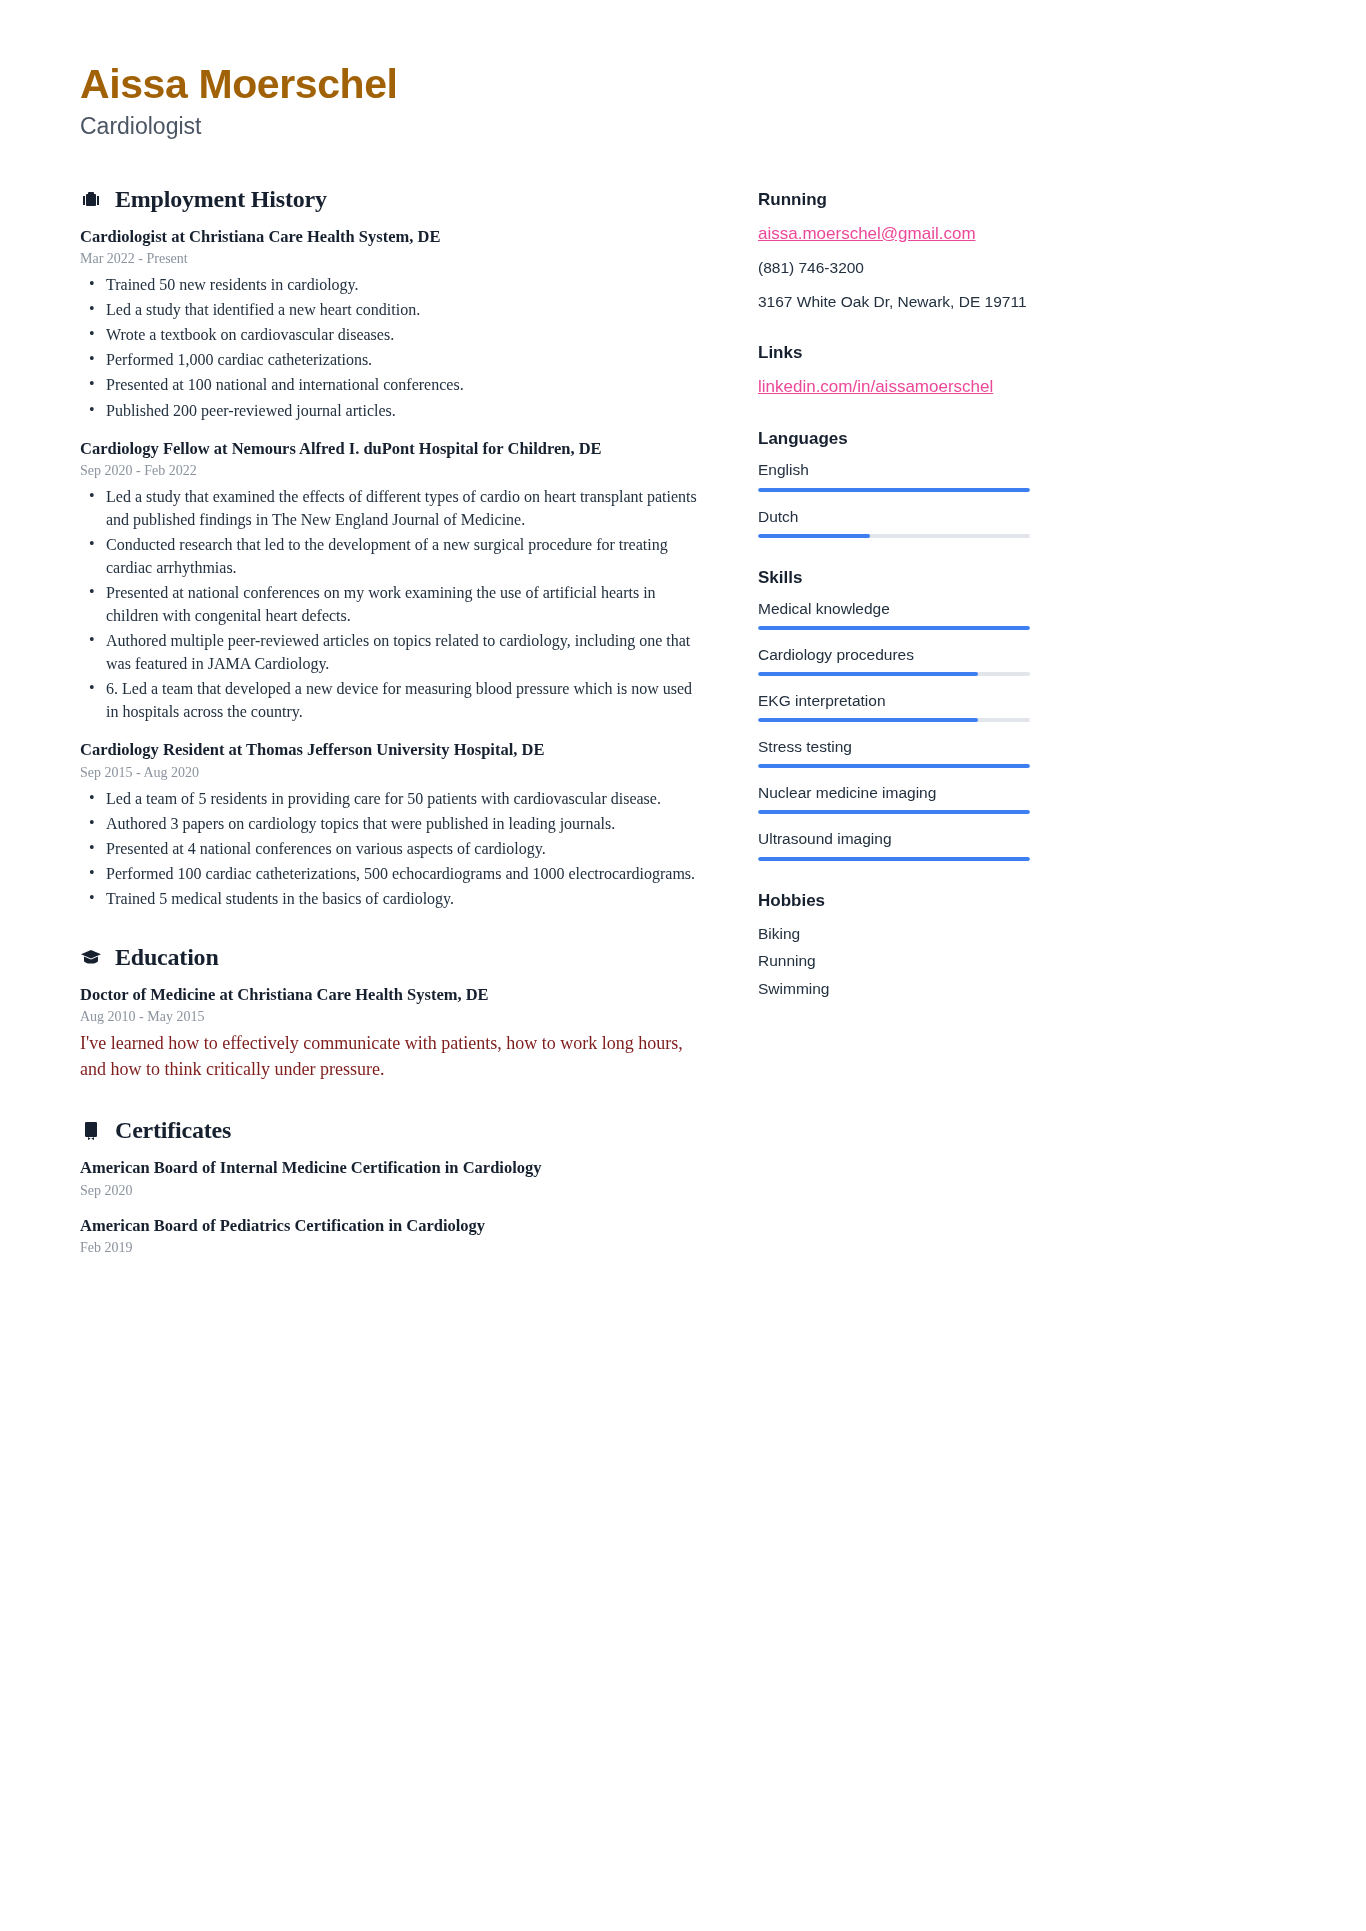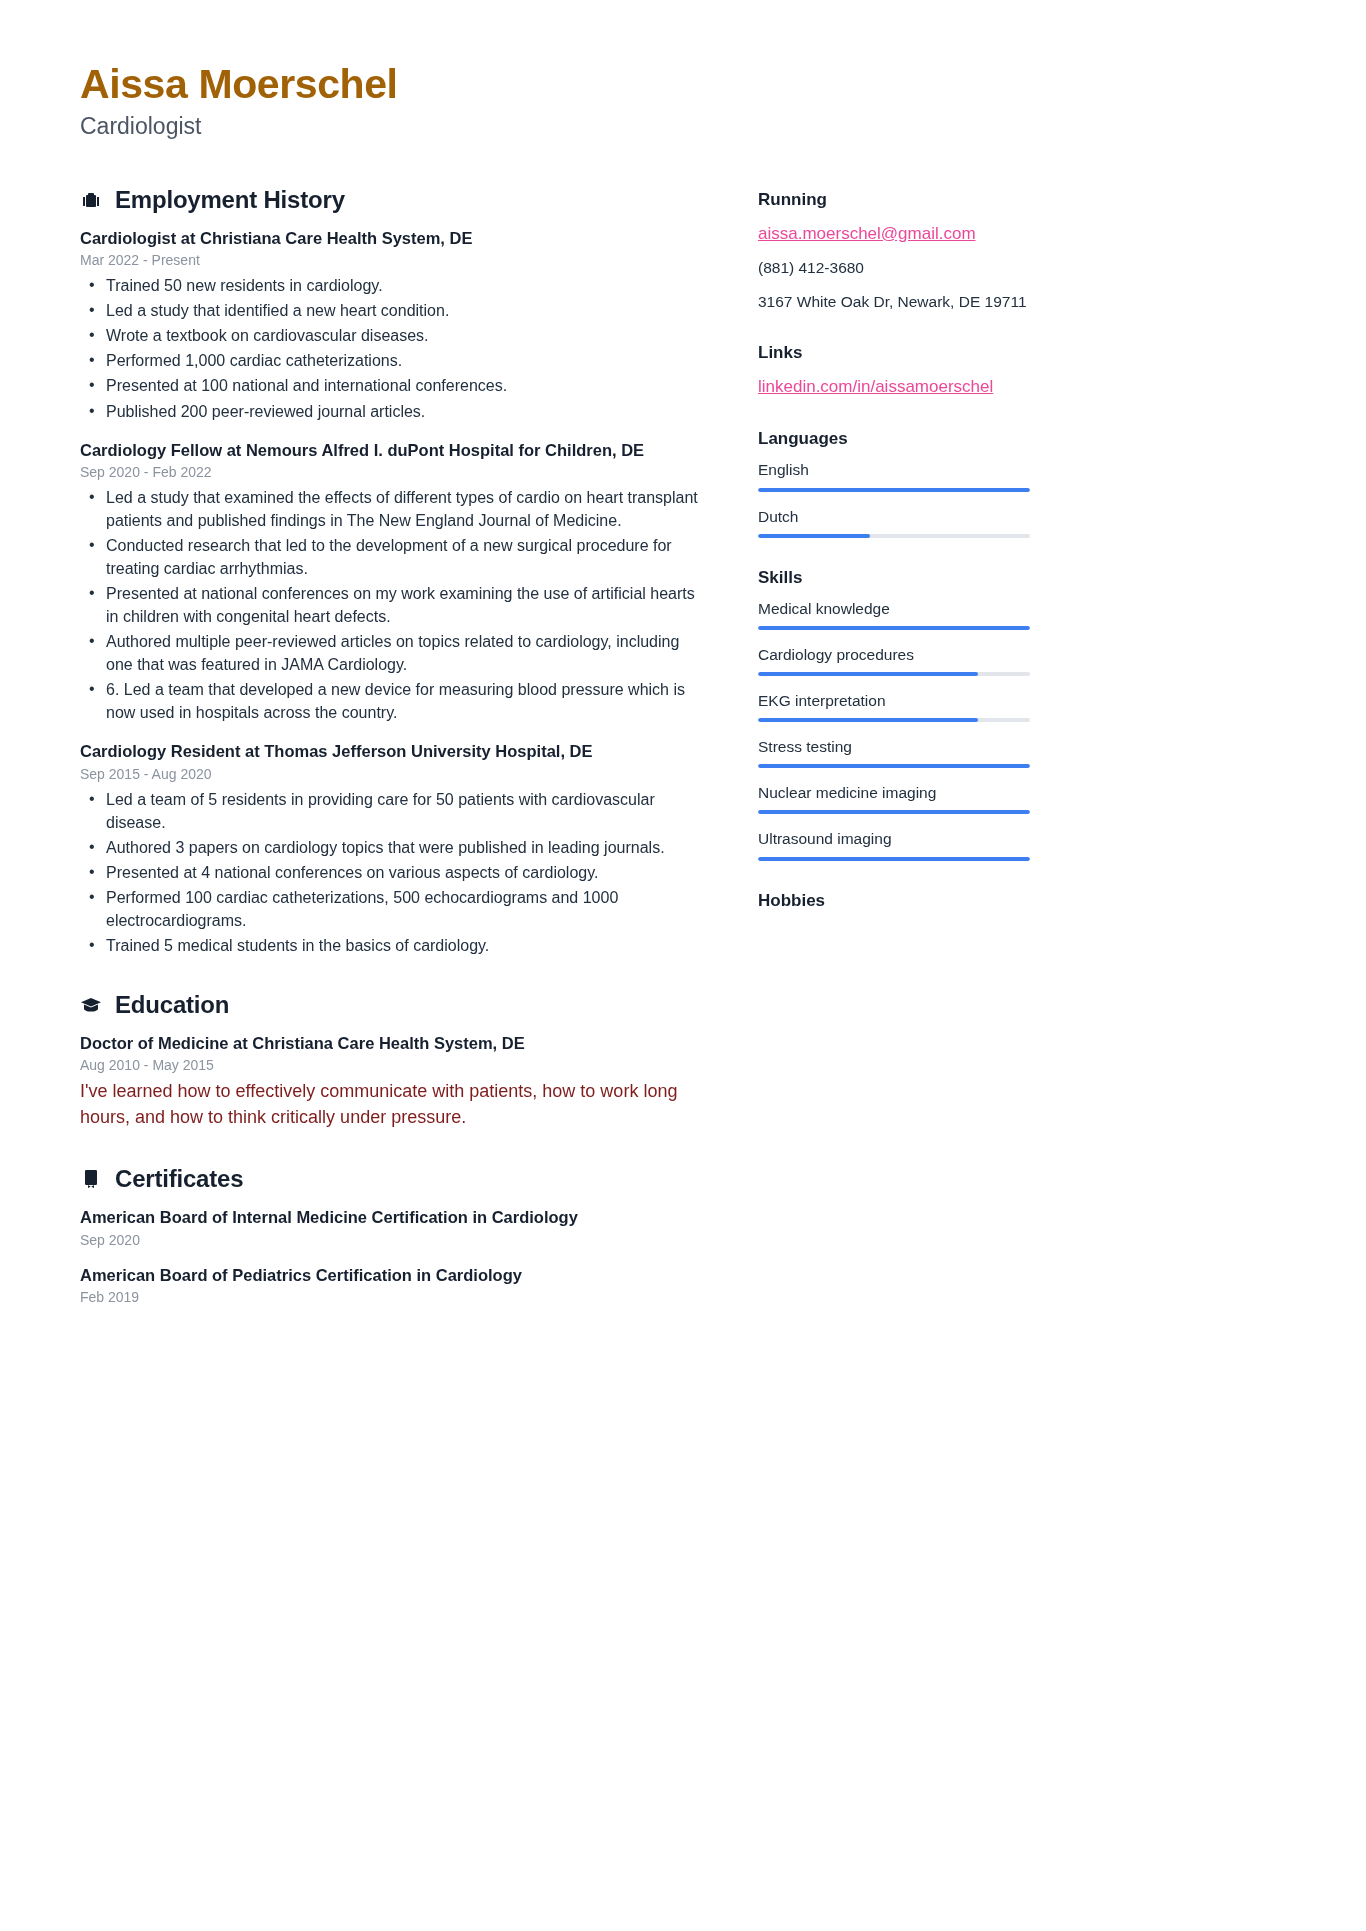--- a/index.html
+++ b/index.html
@@ -45,21 +45,21 @@
   .body-grid {
     display: flex;
     align-items: flex-start;
     gap: 58px;
   }
 
   .col-main { width: 620px; flex: 0 0 620px; }
   .col-side { width: 272px; flex: 0 0 272px; padding-top: 4px; }
 
   
-  .section { margin-bottom: 34px; }
+  .section { margin-bottom: 34px; font-family: Liberation Serif, serif; }
 
   .section-head {
     display: flex;
     align-items: center;
     gap: 13px;
     margin-bottom: 13px;
   }
 
   .section-head .sec-icon {
     width: 22px;
@@ -286,21 +286,21 @@
             </div>
           </div>
         </div>
     </div>
 
     <div class="col-side">
 
       <div class="side-block">
         <div class="side-title">Running</div>
         <a class="side-link" href="#">aissa.moerschel@gmail.com</a>
-        <div class="side-line">(881) 412-3680</div>
+        <div class="side-line">(881) 746-3200</div>
         <div class="side-line">3167 White Oak Dr, Newark, DE 19711</div>
       </div>
 
       <div class="side-block">
         <div class="side-title">Links</div>
         <div id="links-list">
             <a class="side-link" href="#">linkedin.com/in/aissamoerschel</a>
           </div>
       </div>
 
@@ -359,17 +359,22 @@
               <div class="rated-label">Ultrasound imaging</div>
               <div class="bar-track">
                 <div class="bar-fill" style="width: 100%; background: rgb(61, 127, 240);"></div>
               </div>
             </div>
           </div>
       </div>
 
       <div class="side-block">
         <div class="side-title">Hobbies</div>
+        <div id="hobbies-list">
+            <div class="hobby-line">Biking</div>
+            <div class="hobby-line">Running</div>
+            <div class="hobby-line">Swimming</div>
+          </div>
       </div>
 
     </div>
   </div>
 </div>
 
 </body></html>

